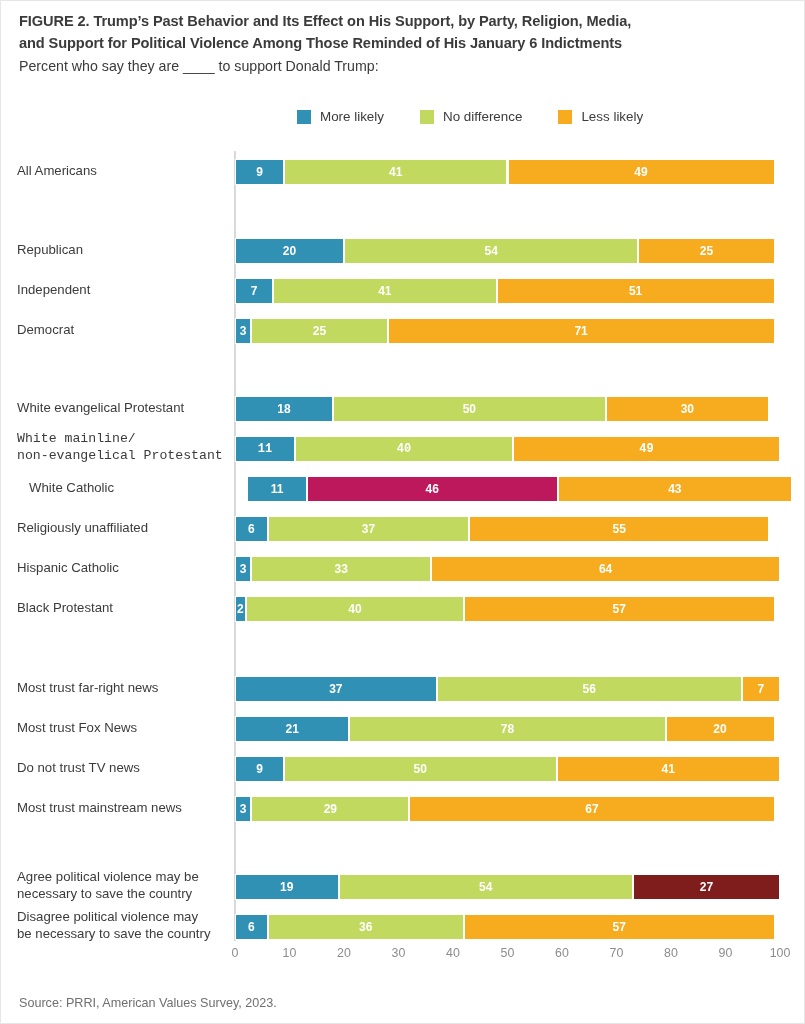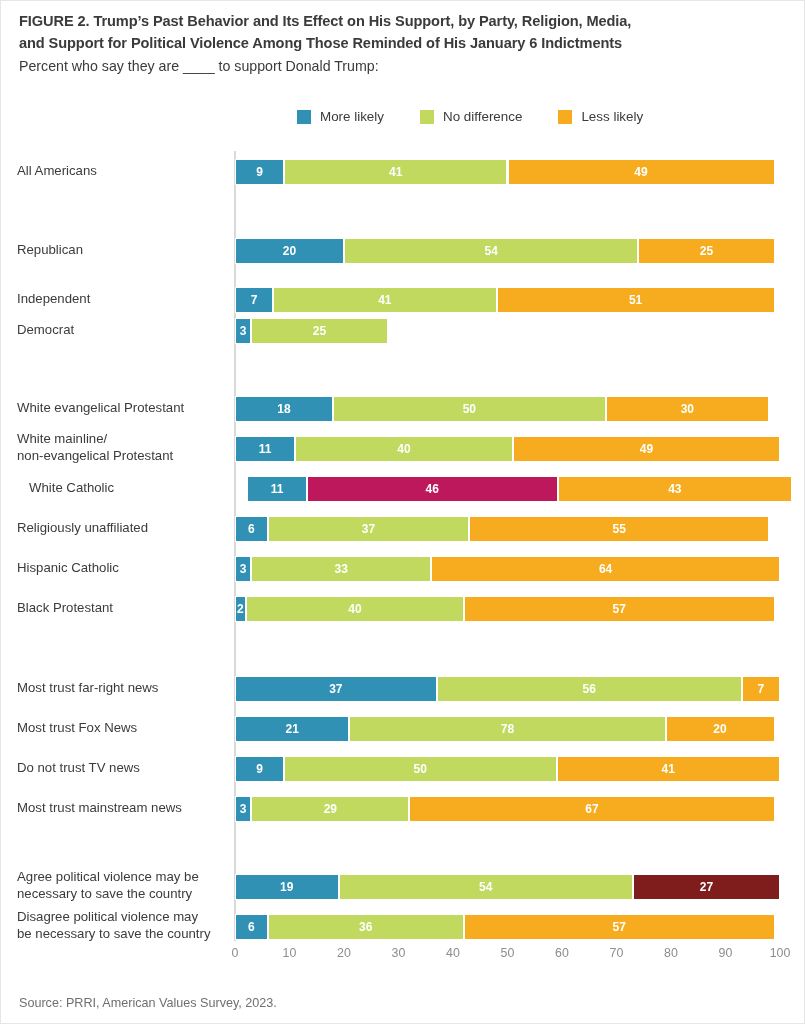--- a/index.html
+++ b/index.html
@@ -207,21 +207,21 @@
               <span class="seg-value">20</span>
             </div>
             <div class="seg" style="left: 109px; width: 294.3px; background: rgb(194, 217, 95);">
               <span class="seg-value">54</span>
             </div>
             <div class="seg" style="left: 403.3px; width: 136.25px; background: rgb(246, 172, 30);">
               <span class="seg-value">25</span>
             </div>
           </div>
         </div>
-        <div class="row" style="top: 136px; width: 732px; text-decoration: underline;">
+        <div class="row" style="top: 127px; width: 732px; text-decoration: underline;">
           <div class="row-label one-line"><span>Independent</span></div>
           <div class="bar-track">
             <div class="seg" style="left: 0px; width: 38.15px; background: rgb(49, 145, 181);">
               <span class="seg-value">7</span>
             </div>
             <div class="seg" style="left: 38.15px; width: 223.45px; background: rgb(194, 217, 95);">
               <span class="seg-value">41</span>
             </div>
             <div class="seg" style="left: 261.6px; width: 277.95px; background: rgb(246, 172, 30);">
               <span class="seg-value">51</span>
@@ -230,37 +230,40 @@
         </div>
         <div class="row" style="top: 167px; width: 805px; padding-left: 36px;">
           <div class="row-label one-line"><span>Democrat</span></div>
           <div class="bar-track">
             <div class="seg" style="left: 0px; width: 16.35px; background: rgb(49, 145, 181);">
               <span class="seg-value">3</span>
             </div>
             <div class="seg" style="left: 16.35px; width: 136.25px; background: rgb(194, 217, 95);">
               <span class="seg-value">25</span>
             </div>
+            <div class="seg" style="left: 152.6px; width: 386.95px; background: rgb(246, 172, 30);">
+              <span class="seg-value">71</span>
+            </div>
           </div>
         </div>
         <div class="row" style="top: 245px; width: 805px;">
           <div class="row-label one-line"><span>White evangelical Protestant</span></div>
           <div class="bar-track">
             <div class="seg" style="left: 0px; width: 98.1px; background: rgb(49, 145, 181);">
               <span class="seg-value">18</span>
             </div>
             <div class="seg" style="left: 98.1px; width: 272.5px; background: rgb(194, 217, 95);">
               <span class="seg-value">50</span>
             </div>
             <div class="seg" style="left: 370.6px; width: 163.5px; background: rgb(246, 172, 30);">
               <span class="seg-value">30</span>
             </div>
           </div>
         </div>
-        <div class="row" style="top: 285px; width: 805px;">
+        <div class="row" style="top: 285px; width: 805px; font-family: Liberation Mono, monospace;">
           <div class="row-label two-line"><span>White mainline/</span><br><span>non-evangelical Protestant</span></div>
           <div class="bar-track">
             <div class="seg" style="left: 0px; width: 59.95px; background: rgb(49, 145, 181);">
               <span class="seg-value">11</span>
             </div>
             <div class="seg" style="left: 59.95px; width: 218px; background: rgb(194, 217, 95);">
               <span class="seg-value">40</span>
             </div>
             <div class="seg" style="left: 277.95px; width: 267.05px; background: rgb(246, 172, 30);">
               <span class="seg-value">49</span>

